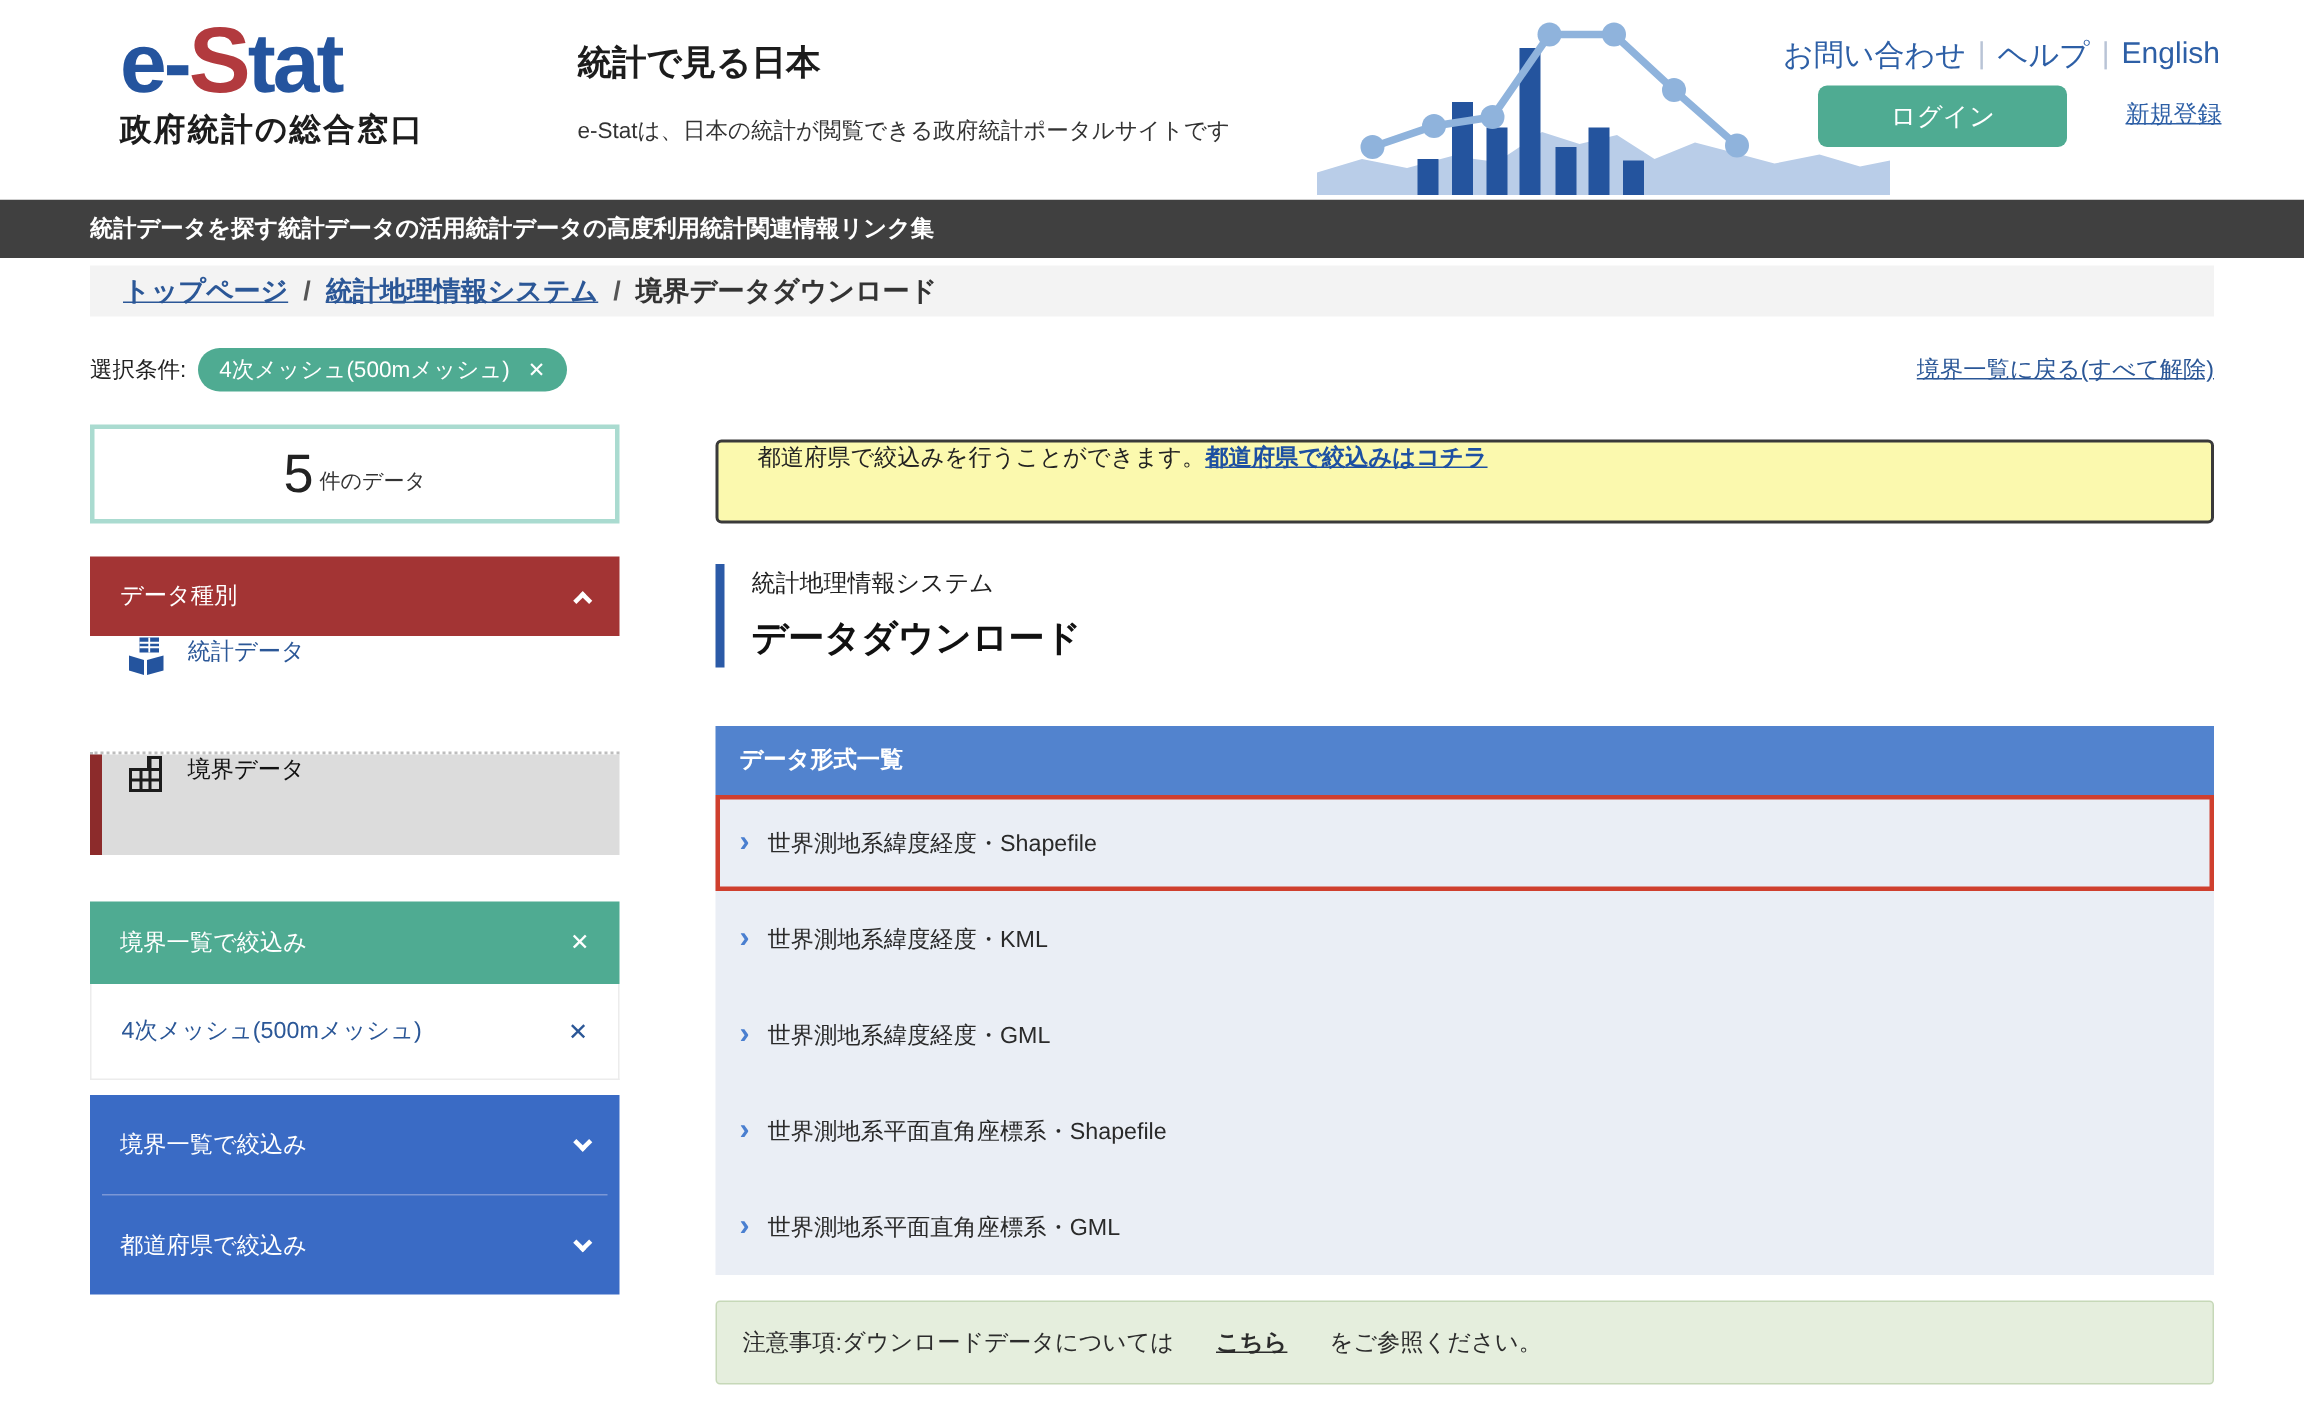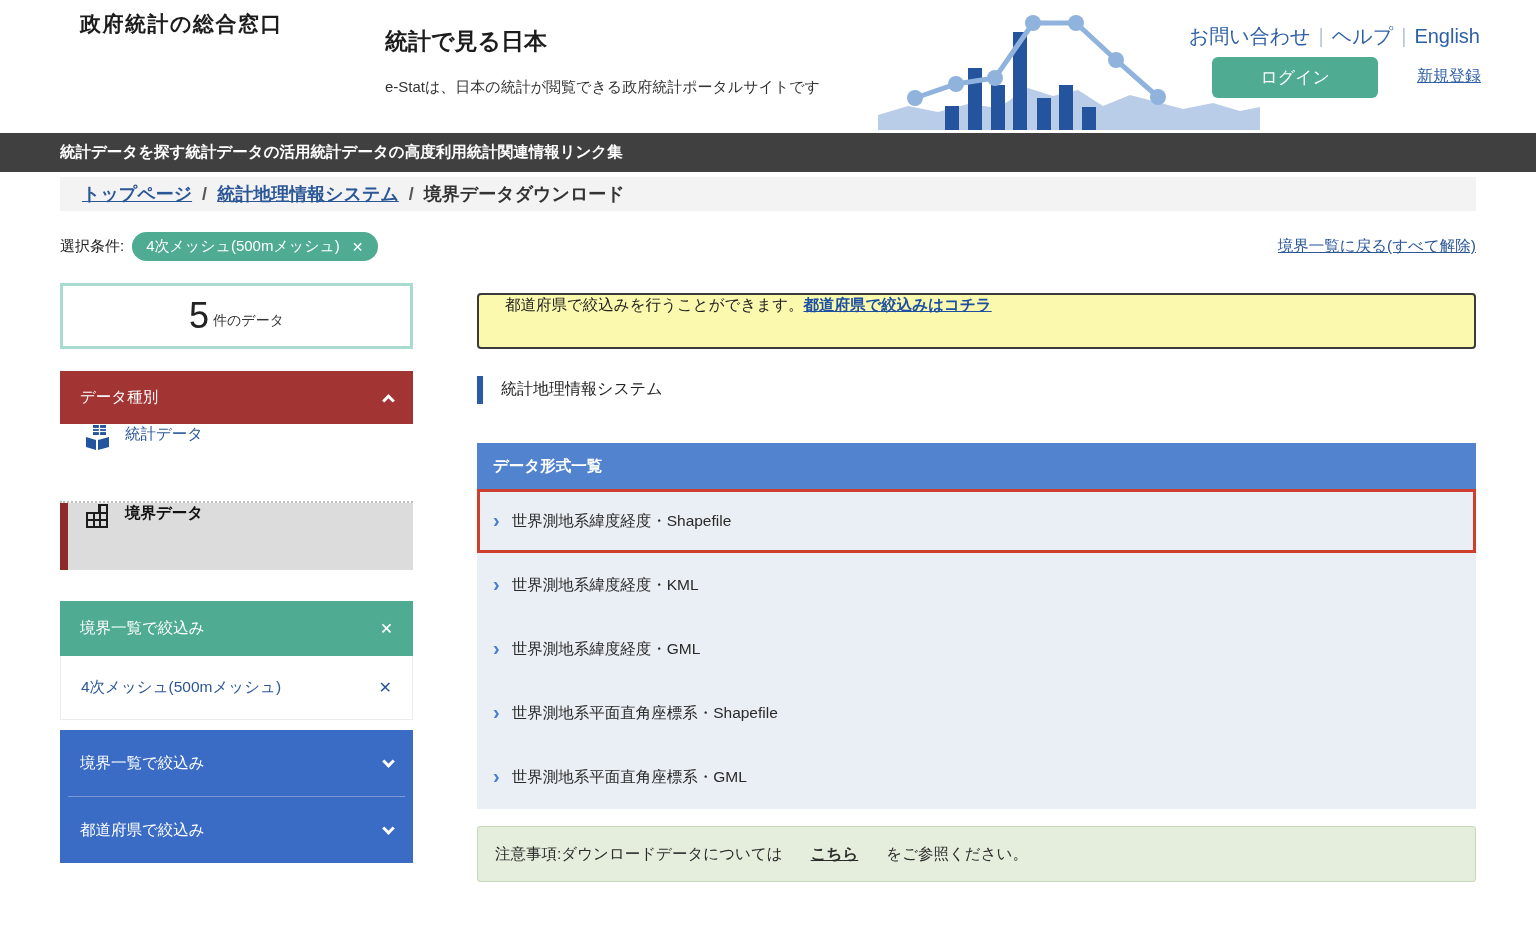--- a/index.html
+++ b/index.html
@@ -49,21 +49,21 @@
   
   .count-box { border:3px solid #aadbd0; background:#fff; height:66px; display:flex; align-items:center; justify-content:center; gap:4px; margin-bottom:22px; }
   .count-num { font-size:36px; color:#222; }
   .count-unit { font-size:14px; color:#333; margin-top:10px; }
 
   .panel-red-header { background:#a33434; color:#fff; height:53px; display:flex; align-items:center; justify-content:space-between; padding:0 20px; font-size:15.5px; cursor:pointer; }
   .type-item { display:flex; gap:14px; padding-left:24px; background:#fff; height:77px; cursor:pointer; }
   .type-item .lbl { color:#2b5797; font-size:15.5px; }
   .type-divider { border-top:2px dotted #bdbdbd; }
   .type-item.selected { background:#dcdcdc; border-left:8px solid #8c2b2b; padding-left:16px; height:67px; }
-  .type-item.selected .lbl { color:#111; font-weight:bold; }
+  .type-item.selected .lbl { color:#111; font-weight:normal; }
 
   .panel-teal { margin-top:31px; }
   .panel-teal-header { background:#4fab92; color:#fff; height:55px; display:flex; align-items:center; justify-content:space-between; padding:0 20px; font-size:15.5px; cursor:pointer; }
   .panel-teal-header .x { font-weight:bold; cursor:pointer; }
   .teal-item { background:#fff; border:1px solid #ececec; border-top:none; height:64px; display:flex; align-items:center; justify-content:space-between; padding:0 20px; }
   .teal-item .lbl { color:#2b5797; font-size:15.5px; }
   .teal-item .x { color:#2b5797; font-weight:bold; cursor:pointer; }
 
   .panel-blue { margin-top:10px; background:#3a6bc5; }
   .blue-row { height:66px; display:flex; align-items:center; justify-content:space-between; padding:0 20px; color:#fff; font-size:15.5px; cursor:pointer; }
@@ -92,20 +92,21 @@
   .notice-green { margin-top:17px; background:#e5eedd; border:1px solid #c6d8b8; border-radius:3px; height:56px; display:flex; align-items:center; padding:0 17px; font-size:15.5px; color:#2c2c2c;gap:28px; }
   .notice-green a { color:#2c2c2c; font-weight:bold; text-decoration:underline; cursor:pointer; }
 </style>
 </head>
 <body>
 
 <div class="page">
 
   <header>
     <div class="logo-block">
+      <div class="logo-text"><span class="lb">e-</span><span class="lr">S</span><span class="lb">tat</span></div>
       <div class="logo-sub">政府統計の総合窓口</div>
     </div>
     <div class="site-title-block">
       <h1>統計で見る日本</h1>
       <p>e-Statは、日本の統計が閲覧できる政府統計ポータルサイトです</p>
     </div>
 
     <svg class="header-chart" width="382" height="130" viewBox="0 0 382 130">
       <polygon fill="#b9cde8" points="0,130 0,115 30,106 60,112 90,104 120,108 150,88 175,96 200,90 225,106 252,95 275,101 305,109 335,103 362,111 382,107 382,130"></polygon>
       <rect x="67" y="106" width="14" height="24" fill="#24549e"></rect>
@@ -226,20 +227,21 @@
     </aside>
 
     <main>
       <div class="notice-yellow">
         <span>都道府県で絞込みを行うことができます。</span>
         <a>都道府県で絞込みはコチラ</a>
       </div>
 
       <div class="page-title">
         <div class="pt-category">統計地理情報システム</div>
+        <div class="pt-heading">データダウンロード</div>
       </div>
 
       <div class="format-panel">
         <div class="format-header">データ形式一覧</div>
         <div class="format-list">
           <div class="fmt-row highlighted">
             <span class="chev-r">›</span>
             <span class="fmt-label">世界測地系緯度経度・Shapefile</span>
           </div>
           <div class="fmt-row">

